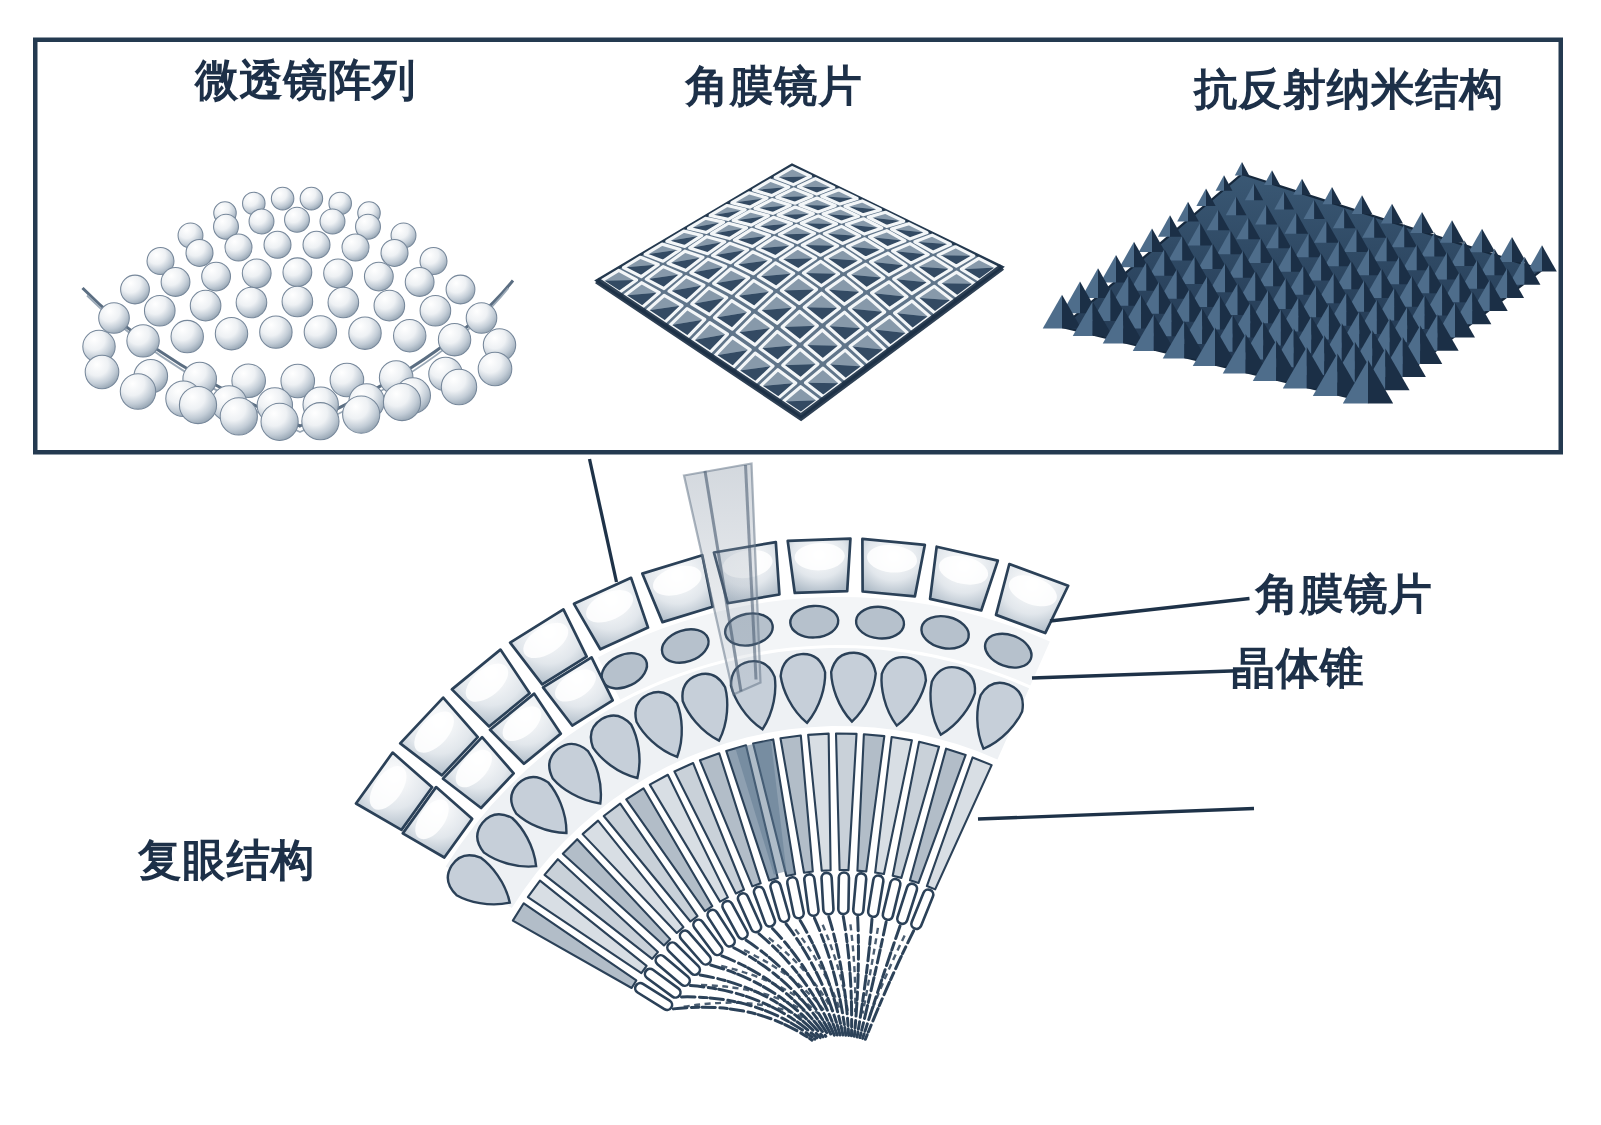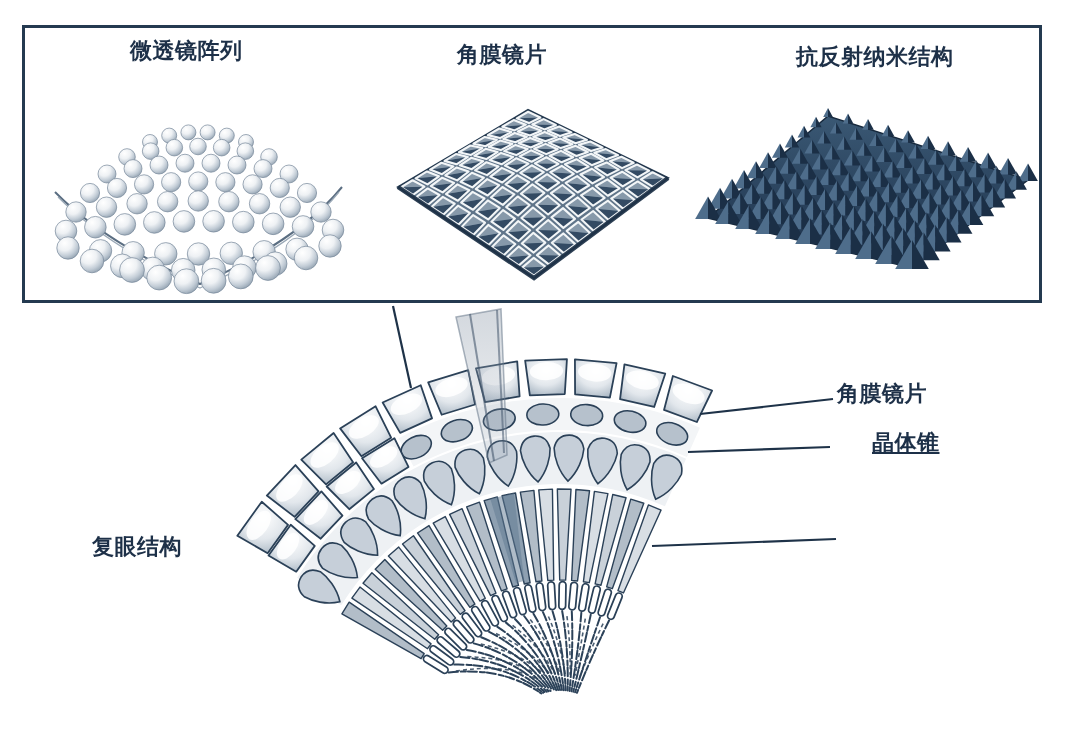--- a/index.html
+++ b/index.html
@@ -2,28 +2,28 @@
 <html><head>
 <meta charset="utf-8">
 <style>
   html,body{margin:0;padding:0;background:#ffffff;}
   body{width:1067px;height:750px;position:relative;overflow:hidden;
        font-family:"Liberation Sans",sans-serif;}
   .stage{position:absolute;left:0;top:0;width:1067px;height:750px;background:#ffffff;}
   .panel-box{position:absolute;left:22px;top:25px;width:1020px;height:278px;
              border:3px solid #243a50;background:#ffffff;box-sizing:border-box;}
   svg.canvas{position:absolute;left:0;top:0;width:1067px;height:750px;pointer-events:none;}
-  .lbl{position:absolute;color:#1d3048;font-weight:700;font-size:22px;line-height:1.1;
+  .lbl{position:absolute;color:#1d3048;font-weight:700;font-size:29px;line-height:1.1;
        letter-spacing:0.5px;white-space:nowrap;}
   .p1{left:130px;top:39px;}
   .p2{left:457px;top:43px;}
   .p3{left:752px;top:45px;margin-left:44px;}
-  .eyelbl{left:92px;top:535px;}
+  .eyelbl{left:92px;top:559px;}
   .part1{left:837px;top:382px;text-align:right;}
-  .part2{left:872px;top:431px;text-decoration:underline;}
+  .part2{left:821px;top:431px;}
   .part3{left:841px;top:521px;}
 </style>
 </head>
 <body>
 
 <div class="stage">
 
   <div class="panel-box"></div>
 
   <div class="lbl p1">微透镜阵列</div>

